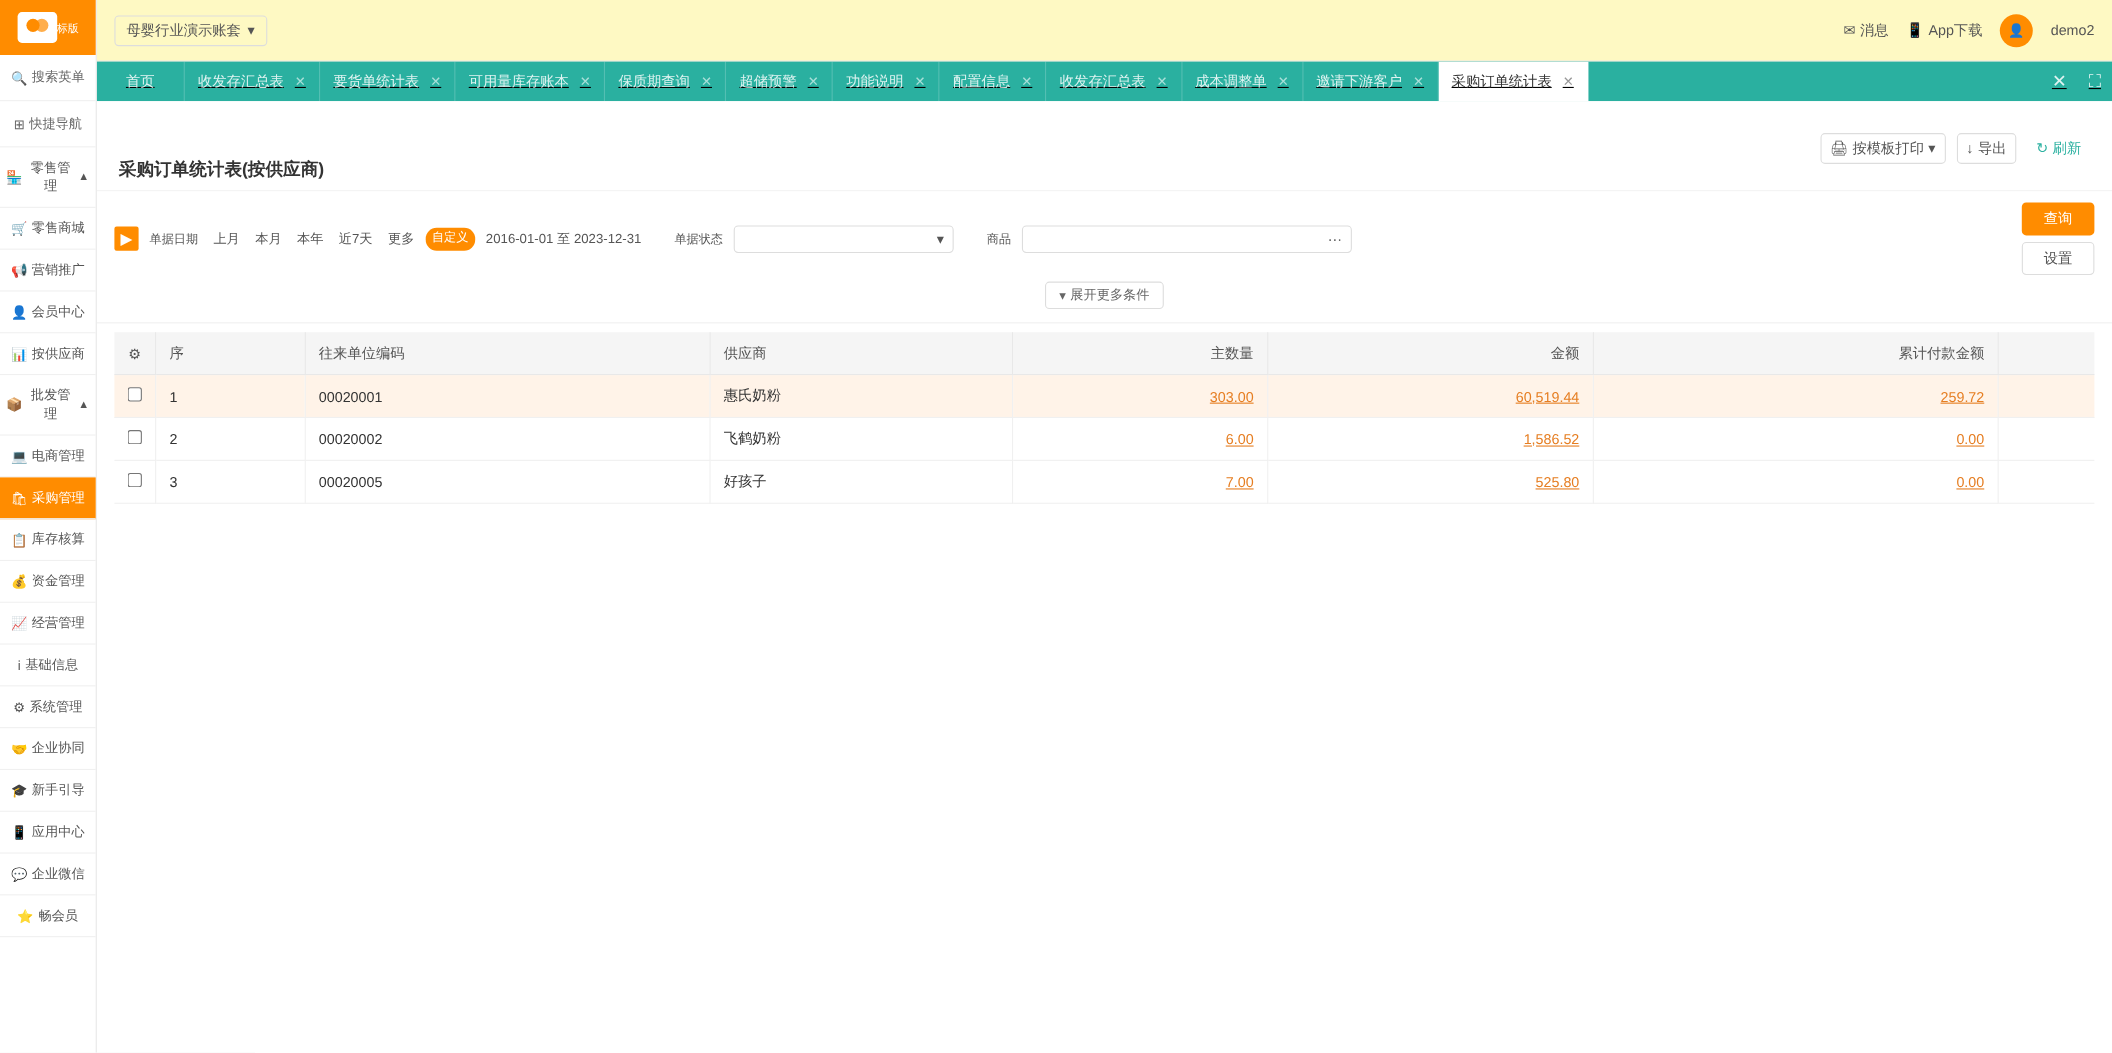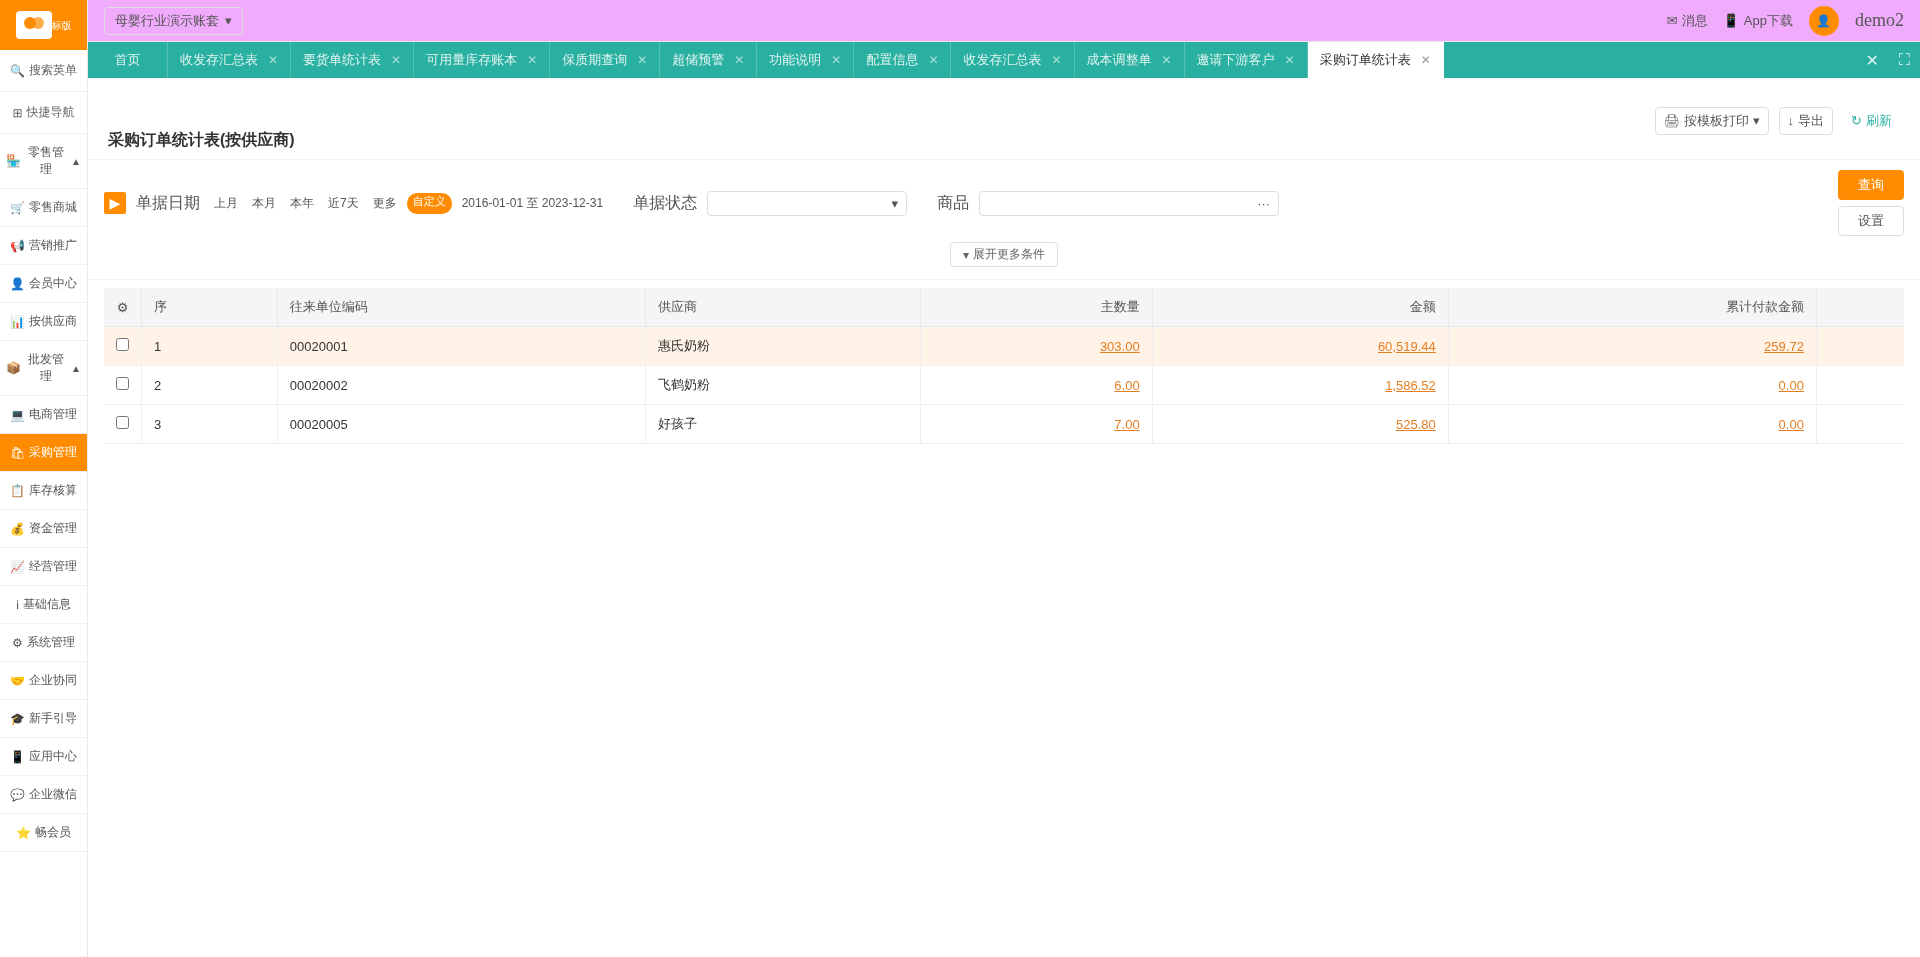--- a/index.html
+++ b/index.html
@@ -15,49 +15,49 @@
     .sidebar-nav-btn { padding: 8px 6px; border-bottom: 1px solid #f0f0f0; }
     .sidebar-nav-btn-inner { width: 100%; background: none; border: none; color: #666; font-size: 12px; cursor: pointer; padding: 4px; display: flex; align-items: center; justify-content: center; gap: 4px; }
     .sidebar-menu-item { padding: 10px 6px; border-bottom: 1px solid #f0f0f0; cursor: pointer; text-align: center; color: #555; font-size: 12px; display: flex; align-items: center; justify-content: center; gap: 4px; }
     .sidebar-menu-item.active { background: #ff8c00; color: #fff; }
     .sidebar-menu-item .arrow { font-size: 10px; }
 
     
     #main { flex: 1; display: flex; flex-direction: column; height: 957px; overflow: hidden; }
 
     
-    #topbar { height: 42px; background: #f0abfc; border-bottom: 1px solid #e8e8e8; display: flex; align-items: center; padding: 0 16px; gap: 12px; }
+    #topbar { height: 56px; background: #fef9c3; border-bottom: 1px solid #e8e8e8; display: flex; align-items: center; padding: 0 16px; gap: 12px; }
     #topbar-dropdown { display: flex; align-items: center; gap: 6px; cursor: pointer; color: #555; font-size: 13px; border: 1px solid #ddd; border-radius: 4px; padding: 4px 10px; }
     #topbar-right { margin-left: auto; display: flex; align-items: center; gap: 16px; }
     .topbar-action { display: flex; align-items: center; gap: 4px; cursor: pointer; color: #555; font-size: 13px; }
     .user-avatar { width: 30px; height: 30px; border-radius: 50%; background: #ff8c00; display: flex; align-items: center; justify-content: center; color: #fff; font-size: 12px; cursor: pointer; }
 
     
-    #tabbar { height: 36px; background: #2ab0a0; display: flex; align-items: stretch; overflow: hidden; }
+    #tabbar { height: 36px; background: #2ab0a0; display: flex; align-items: stretch; overflow: hidden; text-decoration: underline; }
     .tab-item { display: flex; align-items: center; padding: 0 12px; color: rgba(255,255,255,0.85); font-size: 13px; cursor: pointer; border-right: 1px solid rgba(255,255,255,0.2); white-space: nowrap; gap: 6px; min-width: 80px; justify-content: center; }
     .tab-item.active { background: #fff; color: #333; }
     .tab-item.home { font-size: 13px; }
     .tab-close { font-size: 12px; color: rgba(255,255,255,0.6); cursor: pointer; margin-left: 4px; }
     .tab-item.active .tab-close { color: #999; }
     .tab-right-btns { margin-left: auto; display: flex; align-items: center; }
     .tab-right-btn { color: rgba(255,255,255,0.85); background: none; border: none; cursor: pointer; padding: 0 10px; font-size: 16px; height: 100%; display: flex; align-items: center; }
 
     
     #page-content { flex: 1; background: #fff; overflow: hidden; display: flex; flex-direction: column; }
     #page-header { padding: 12px 20px 8px; border-bottom: 1px solid #f0f0f0; display: flex; align-items: center; justify-content: space-between; }
     #page-title { font-size: 16px; font-weight: bold; color: #333; margin-top: 40px; }
     #page-header-actions { display: flex; align-items: center; gap: 10px; }
     .header-action-btn { display: flex; align-items: center; gap: 4px; cursor: pointer; color: #555; font-size: 13px; padding: 4px 8px; border: 1px solid #ddd; border-radius: 4px; background: #fff; }
     .refresh-btn { color: #2ab0a0; border: none; }
 
     
     #filter-area { padding: 10px 16px; background: #fff; border-bottom: 1px solid #f0f0f0; }
     .filter-row { display: flex; align-items: center; gap: 10px; flex-wrap: wrap; }
     .filter-expand-btn { width: 22px; height: 22px; background: #ff8c00; color: #fff; border: none; cursor: pointer; border-radius: 2px; display: flex; align-items: center; justify-content: center; font-size: 14px; }
-    .filter-label { color: #555; font-size: 16px; white-space: nowrap; }
+    .filter-label { color: #555; font-size: 11px; white-space: nowrap; }
     .filter-date-shortcuts { display: flex; gap: 6px; }
     .filter-shortcut { color: #555; font-size: 12px; cursor: pointer; padding: 2px 4px; }
     .custom-badge { background: #ff8c00; color: #fff; font-size: 11px; padding: 1px 6px; border-radius: 10px; cursor: pointer; }
     .filter-date-range { color: #555; font-size: 12px; }
     .filter-select { border: 1px solid #ddd; border-radius: 4px; padding: 4px 8px; font-size: 13px; color: #555; min-width: 150px; display: flex; align-items: center; justify-content: space-between; cursor: pointer; }
     .filter-row2 { display: flex; justify-content: center; padding: 6px 0 2px; }
     .expand-more-btn { color: #666; font-size: 12px; cursor: pointer; display: flex; align-items: center; gap: 4px; border: 1px solid #ddd; border-radius: 4px; padding: 3px 12px; background: #fff; }
     .query-btn { background: #ff8c00; color: #fff; border: none; border-radius: 4px; padding: 6px 20px; font-size: 13px; cursor: pointer; }
     .settings-btn { background: #fff; color: #555; border: 1px solid #ddd; border-radius: 4px; padding: 5px 0; font-size: 13px; cursor: pointer; }
 
@@ -199,21 +199,21 @@
         <span>✉</span>
         <span>消息</span>
       </div>
       <div class="topbar-action">
         <span>📱</span>
         <span>App下载</span>
       </div>
       <div class="user-avatar">
         <span>👤</span>
       </div>
-      <span style="color:#555;font-size:18px;font-family:Liberation Serif, serif;">demo2</span>
+      <span style="color:#555;font-size:13px;">demo2</span>
     </div>
   </div>
 
   <div id="tabbar">
     <div class="tab-item home">
       <span>首页</span>
     </div>
     <div class="tab-item">
       <span>收发存汇总表</span>
       <span class="tab-close">✕</span>

